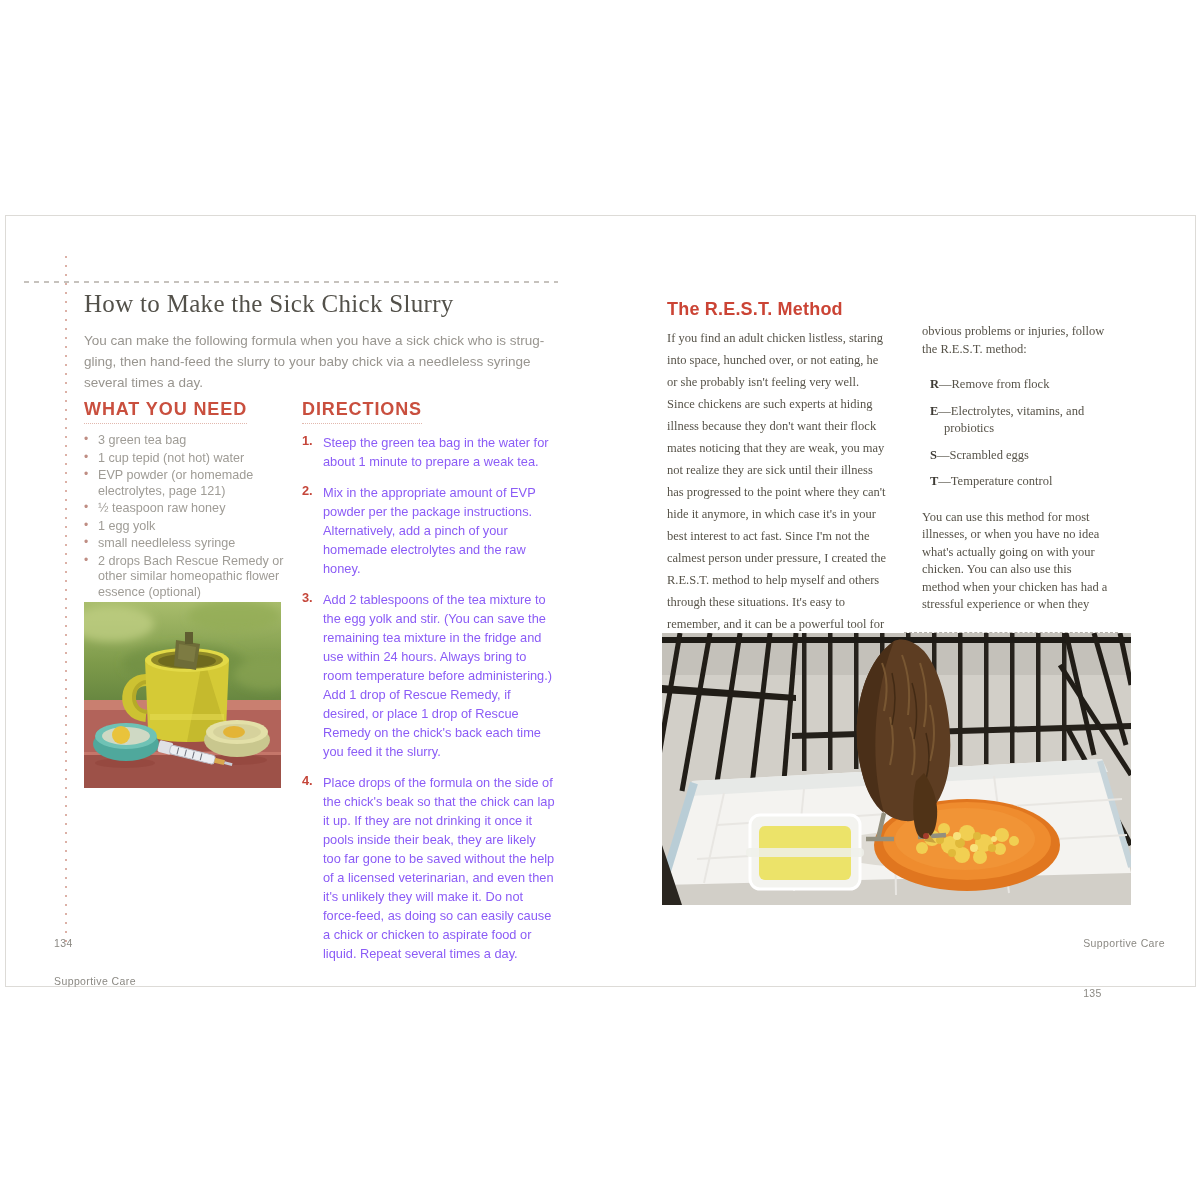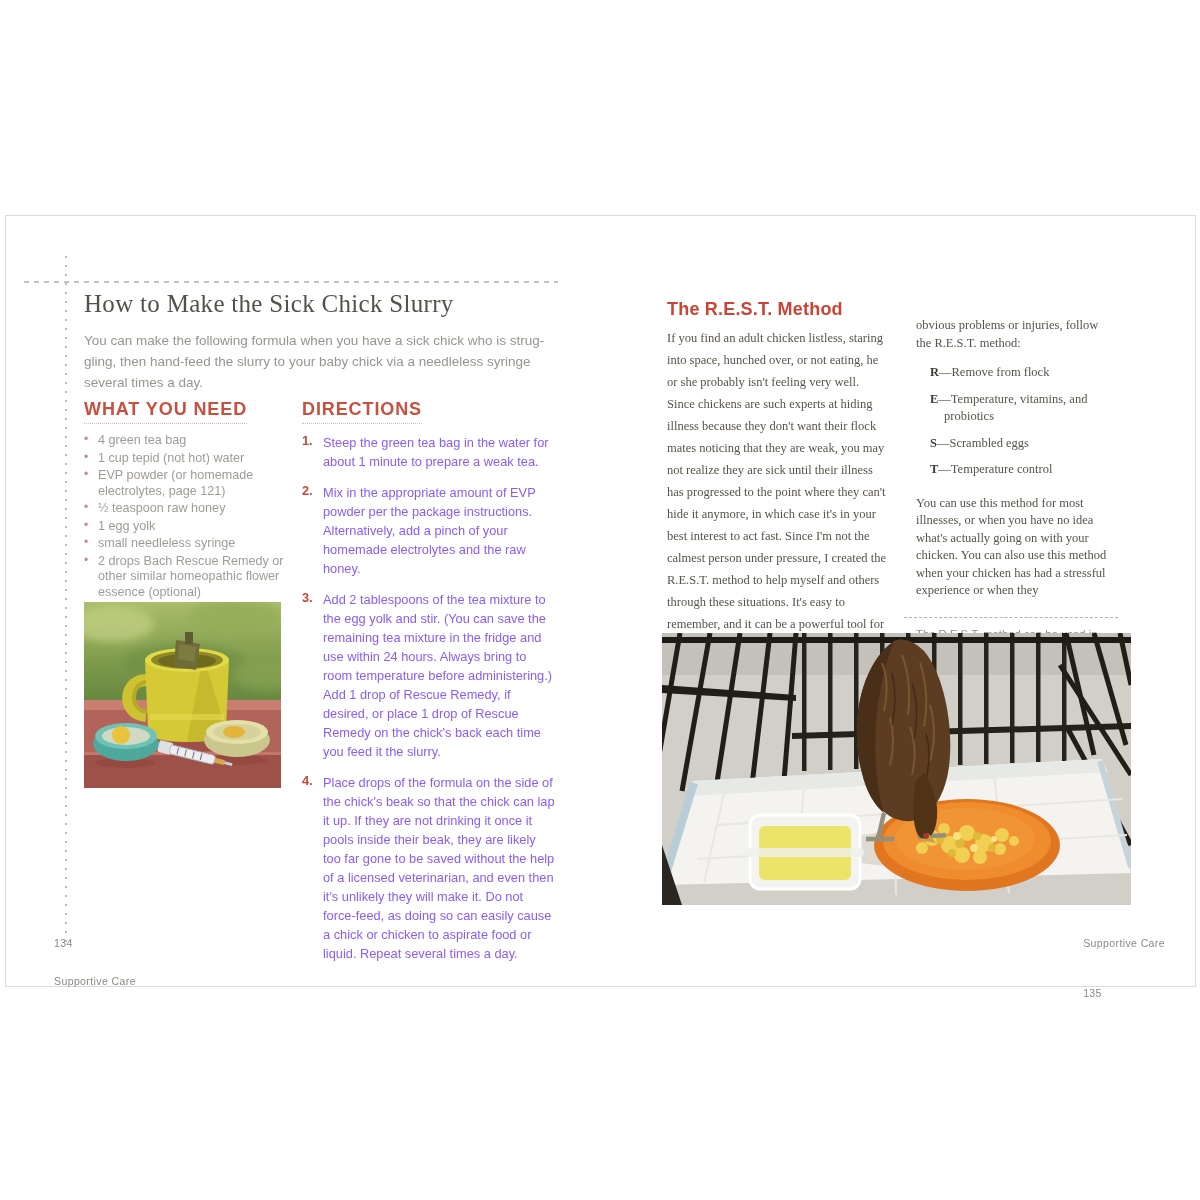--- a/index.html
+++ b/index.html
@@ -34,21 +34,21 @@
   .photo-right{left:656px;top:417px;width:469px;height:272px;}
   .footer{position:absolute;top:721px;font-size:10.5px;color:#8b8983;letter-spacing:0.4px;flex-direction:column;}
   .footer-left{left:48px;display:flex;gap:26px;}
   .footer-right{right:30px;display:flex;gap:38px;}
   
   .rest-head{position:absolute;left:661px;top:83px;margin:0;font-size:18px;font-weight:bold;
              color:#cb4435;letter-spacing:0.2px;}
   .serif{font-family:"Liberation Serif",serif;color:#575349;}
   .rcol1{position:absolute;left:661px;top:111px;width:222px;font-size:12.5px;line-height:22px;}
   .rcol2{position:absolute;left:898px;top:89px;width:222px;font-size:12.5px;line-height:17.5px;}
-  .rcol2 p{margin:12px;}
+  .rcol2 p{margin:18px;}
   .rest-list{margin:10px 0 16px 26px;}
   .rest-item{margin-bottom:9px;padding-left:14px;text-indent:-14px;}
   .rest-letter{font-weight:bold;color:#3e3b35;}
   .cap-rule{margin-top:17px;width:214px;border-top:1px dashed #b5b2ac;}
   .caption{margin-top:8px !important;font-family:"Liberation Sans",sans-serif;font-size:11.3px;
            line-height:16px;color:#8f8d88;}
 </style>
 </head>
 <body>
 
@@ -57,21 +57,21 @@
 
     <div class="v-dotted"></div>
     <div class="h-dashed"></div>
 
     <h1 class="title">How to Make the Sick Chick Slurry</h1>
     <p class="intro">You can make the following formula when you have a sick chick who is strug-gling, then hand-feed the slurry to your baby chick via a needleless syringe several times a day.</p>
 
     <div class="col-ing">
       <span class="subhead">WHAT YOU NEED</span>
       <div class="ing-list">
-        <div class="ing"><span class="blt">•</span><span>4 green tea bag</span></div>
+        <div class="ing"><span class="blt">•</span><span>3 green tea bag</span></div>
         <div class="ing"><span class="blt">•</span><span>1 cup tepid (not hot) water</span></div>
         <div class="ing"><span class="blt">•</span><span>EVP powder (or homemade electrolytes, page 121)</span></div>
         <div class="ing"><span class="blt">•</span><span>½ teaspoon raw honey</span></div>
         <div class="ing"><span class="blt">•</span><span>1 egg yolk</span></div>
         <div class="ing"><span class="blt">•</span><span>small needleless syringe</span></div>
         <div class="ing"><span class="blt">•</span><span>2 drops Bach Rescue Remedy or other similar homeopathic flower essence (optional)</span></div>
       </div>
     </div>
 
     <div class="col-dir">
@@ -162,21 +162,21 @@
     </div>
 
     <h2 class="rest-head">The R.E.S.T. Method</h2>
 
     <div class="rcol1 serif">If you find an adult chicken listless, staring into space, hunched over, or not eating, he or she probably isn't feeling very well. Since chickens are such experts at hiding illness because they don't want their flock mates noticing that they are weak, you may not realize they are sick until their illness has progressed to the point where they can't hide it anymore, in which case it's in your best interest to act fast. Since I'm not the calmest person under pressure, I created the R.E.S.T. method to help myself and others through these situations. It's easy to remember, and it can be a powerful tool for returning your chicken to a healthy state. After you've given your chicken a once-over to check for any</div>
 
     <div class="rcol2 serif">
       <p>obvious problems or injuries, follow the R.E.S.T. method:</p>
       <div class="rest-list">
         <div class="rest-item"><span class="rest-letter">R</span><span>—Remove from flock</span></div>
-        <div class="rest-item"><span class="rest-letter">E</span><span>—Temperature, vitamins, and probiotics</span></div>
+        <div class="rest-item"><span class="rest-letter">E</span><span>—Electrolytes, vitamins, and probiotics</span></div>
         <div class="rest-item"><span class="rest-letter">S</span><span>—Scrambled eggs</span></div>
         <div class="rest-item"><span class="rest-letter">T</span><span>—Temperature control</span></div>
       </div>
       <p>You can use this method for most illnesses, or when you have no idea what's actually going on with your chicken. You can also use this method when your chicken has had a stressful experience or when they</p>
       <div class="cap-rule"></div>
       <p class="caption">The R.E.S.T. method can be used in times of illness, injury, and even shock.</p>
     </div>
 
     <div class="photo photo-right">
       <svg width="469" height="272" viewBox="0 0 469 272" xmlns="http://www.w3.org/2000/svg">

